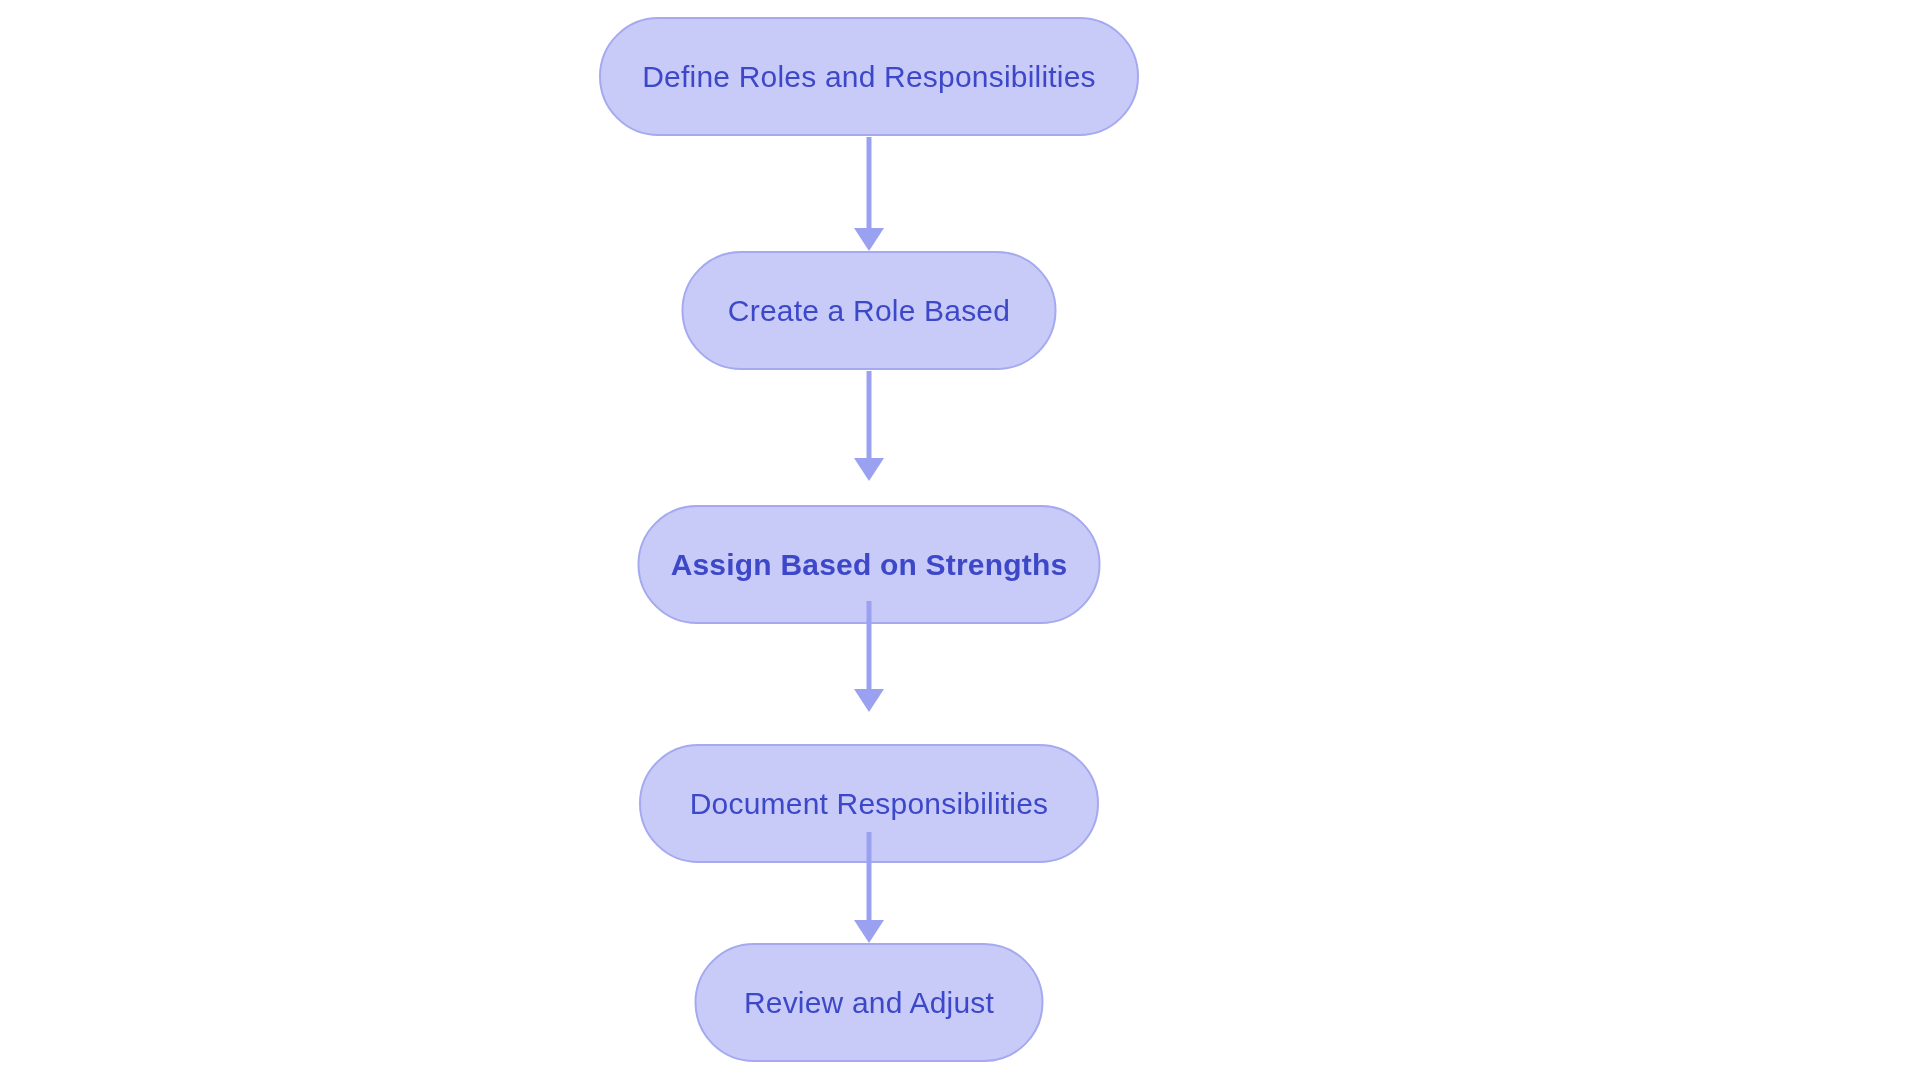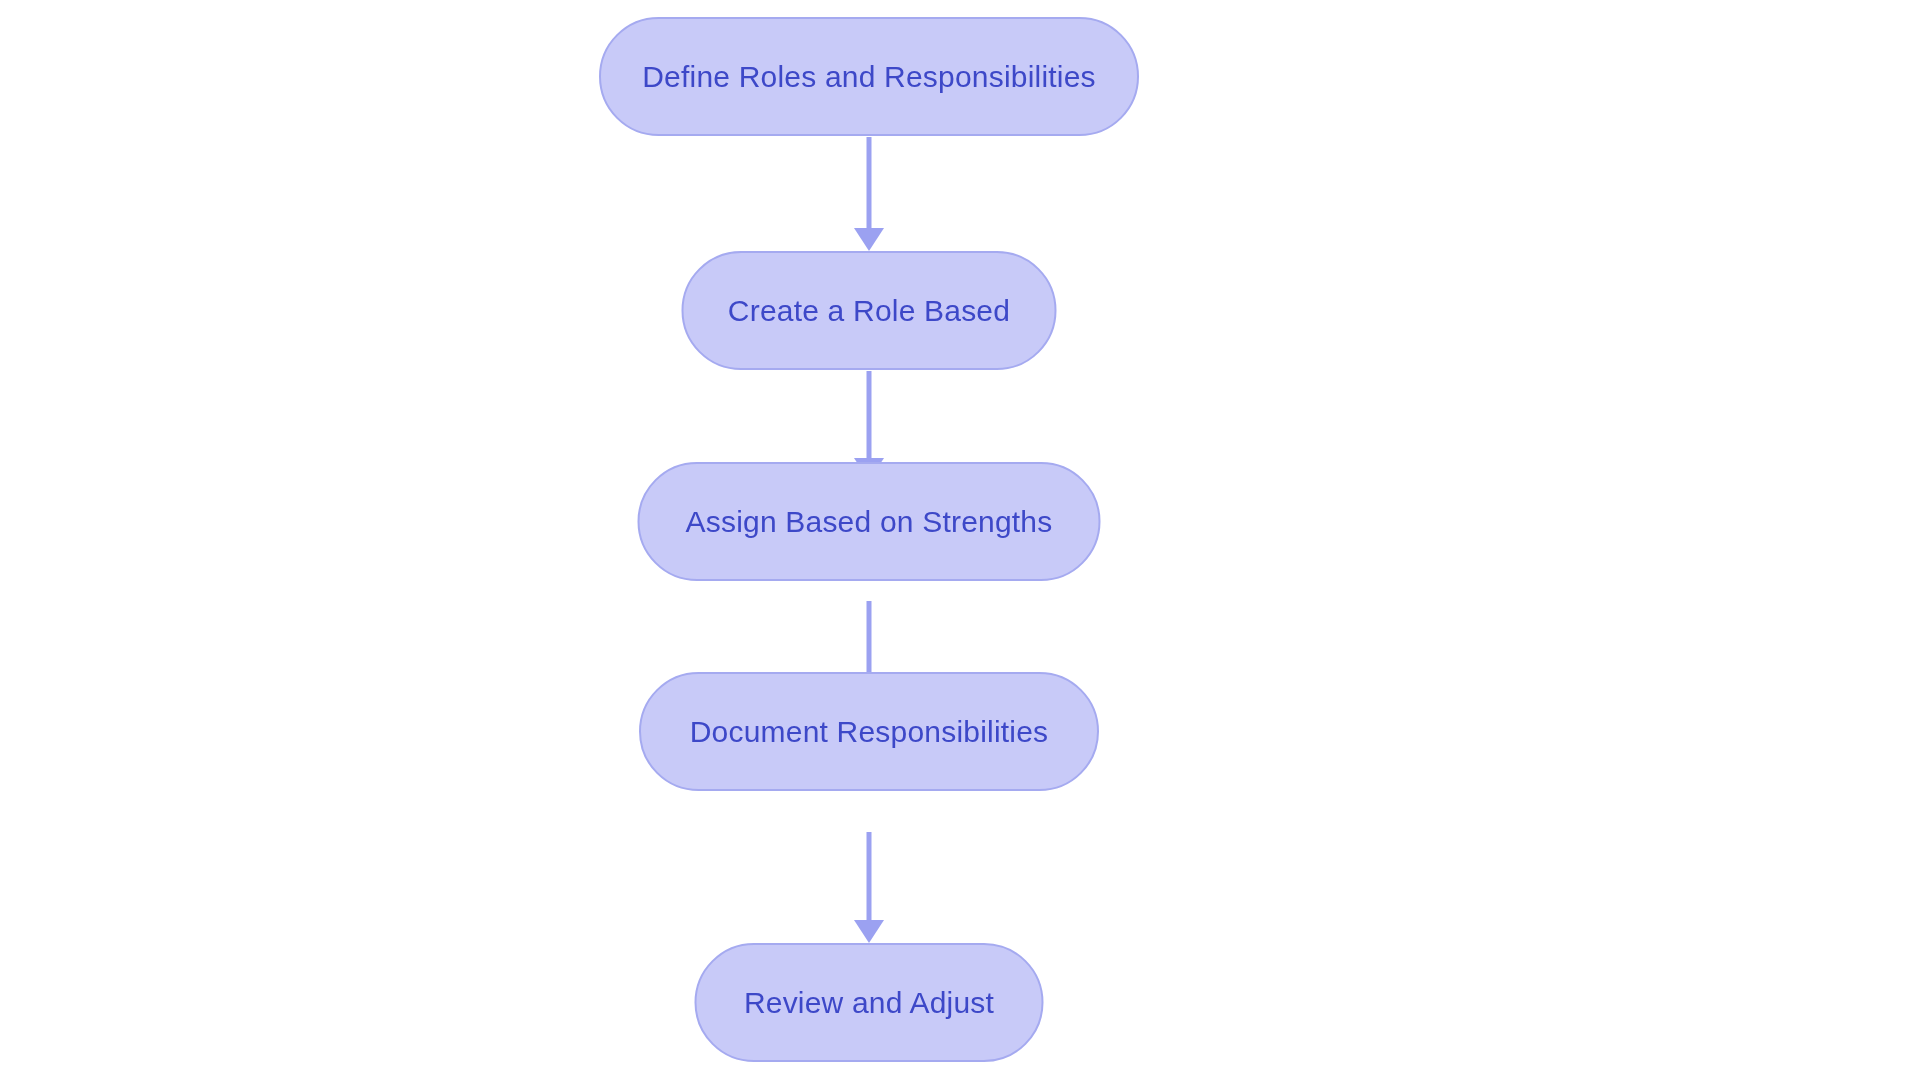--- a/index.html
+++ b/index.html
@@ -32,22 +32,22 @@
     justify-content: center;
   }
   .node-label {
     color: var(--node-text);
     font-size: 30px;
     letter-spacing: 0.2px;
     white-space: nowrap;
   }
   .node-1 { top: 17px;  width: 540px; }
   .node-2 { top: 251px; width: 375px; }
-  .node-3 { top: 462px; width: 463px; }
-  .node-4 { top: 672px; width: 460px; }
+  .node-3 { top: 505px; width: 463px; font-weight: bold; }
+  .node-4 { top: 744px; width: 460px; }
   .node-5 { top: 943px; width: 349px; }
 
   .arrow-line {
     position: absolute;
     left: 50%;
     transform: translateX(-50%);
     width: 5px;
     background: var(--arrow);
   }
   .arrow-head {

